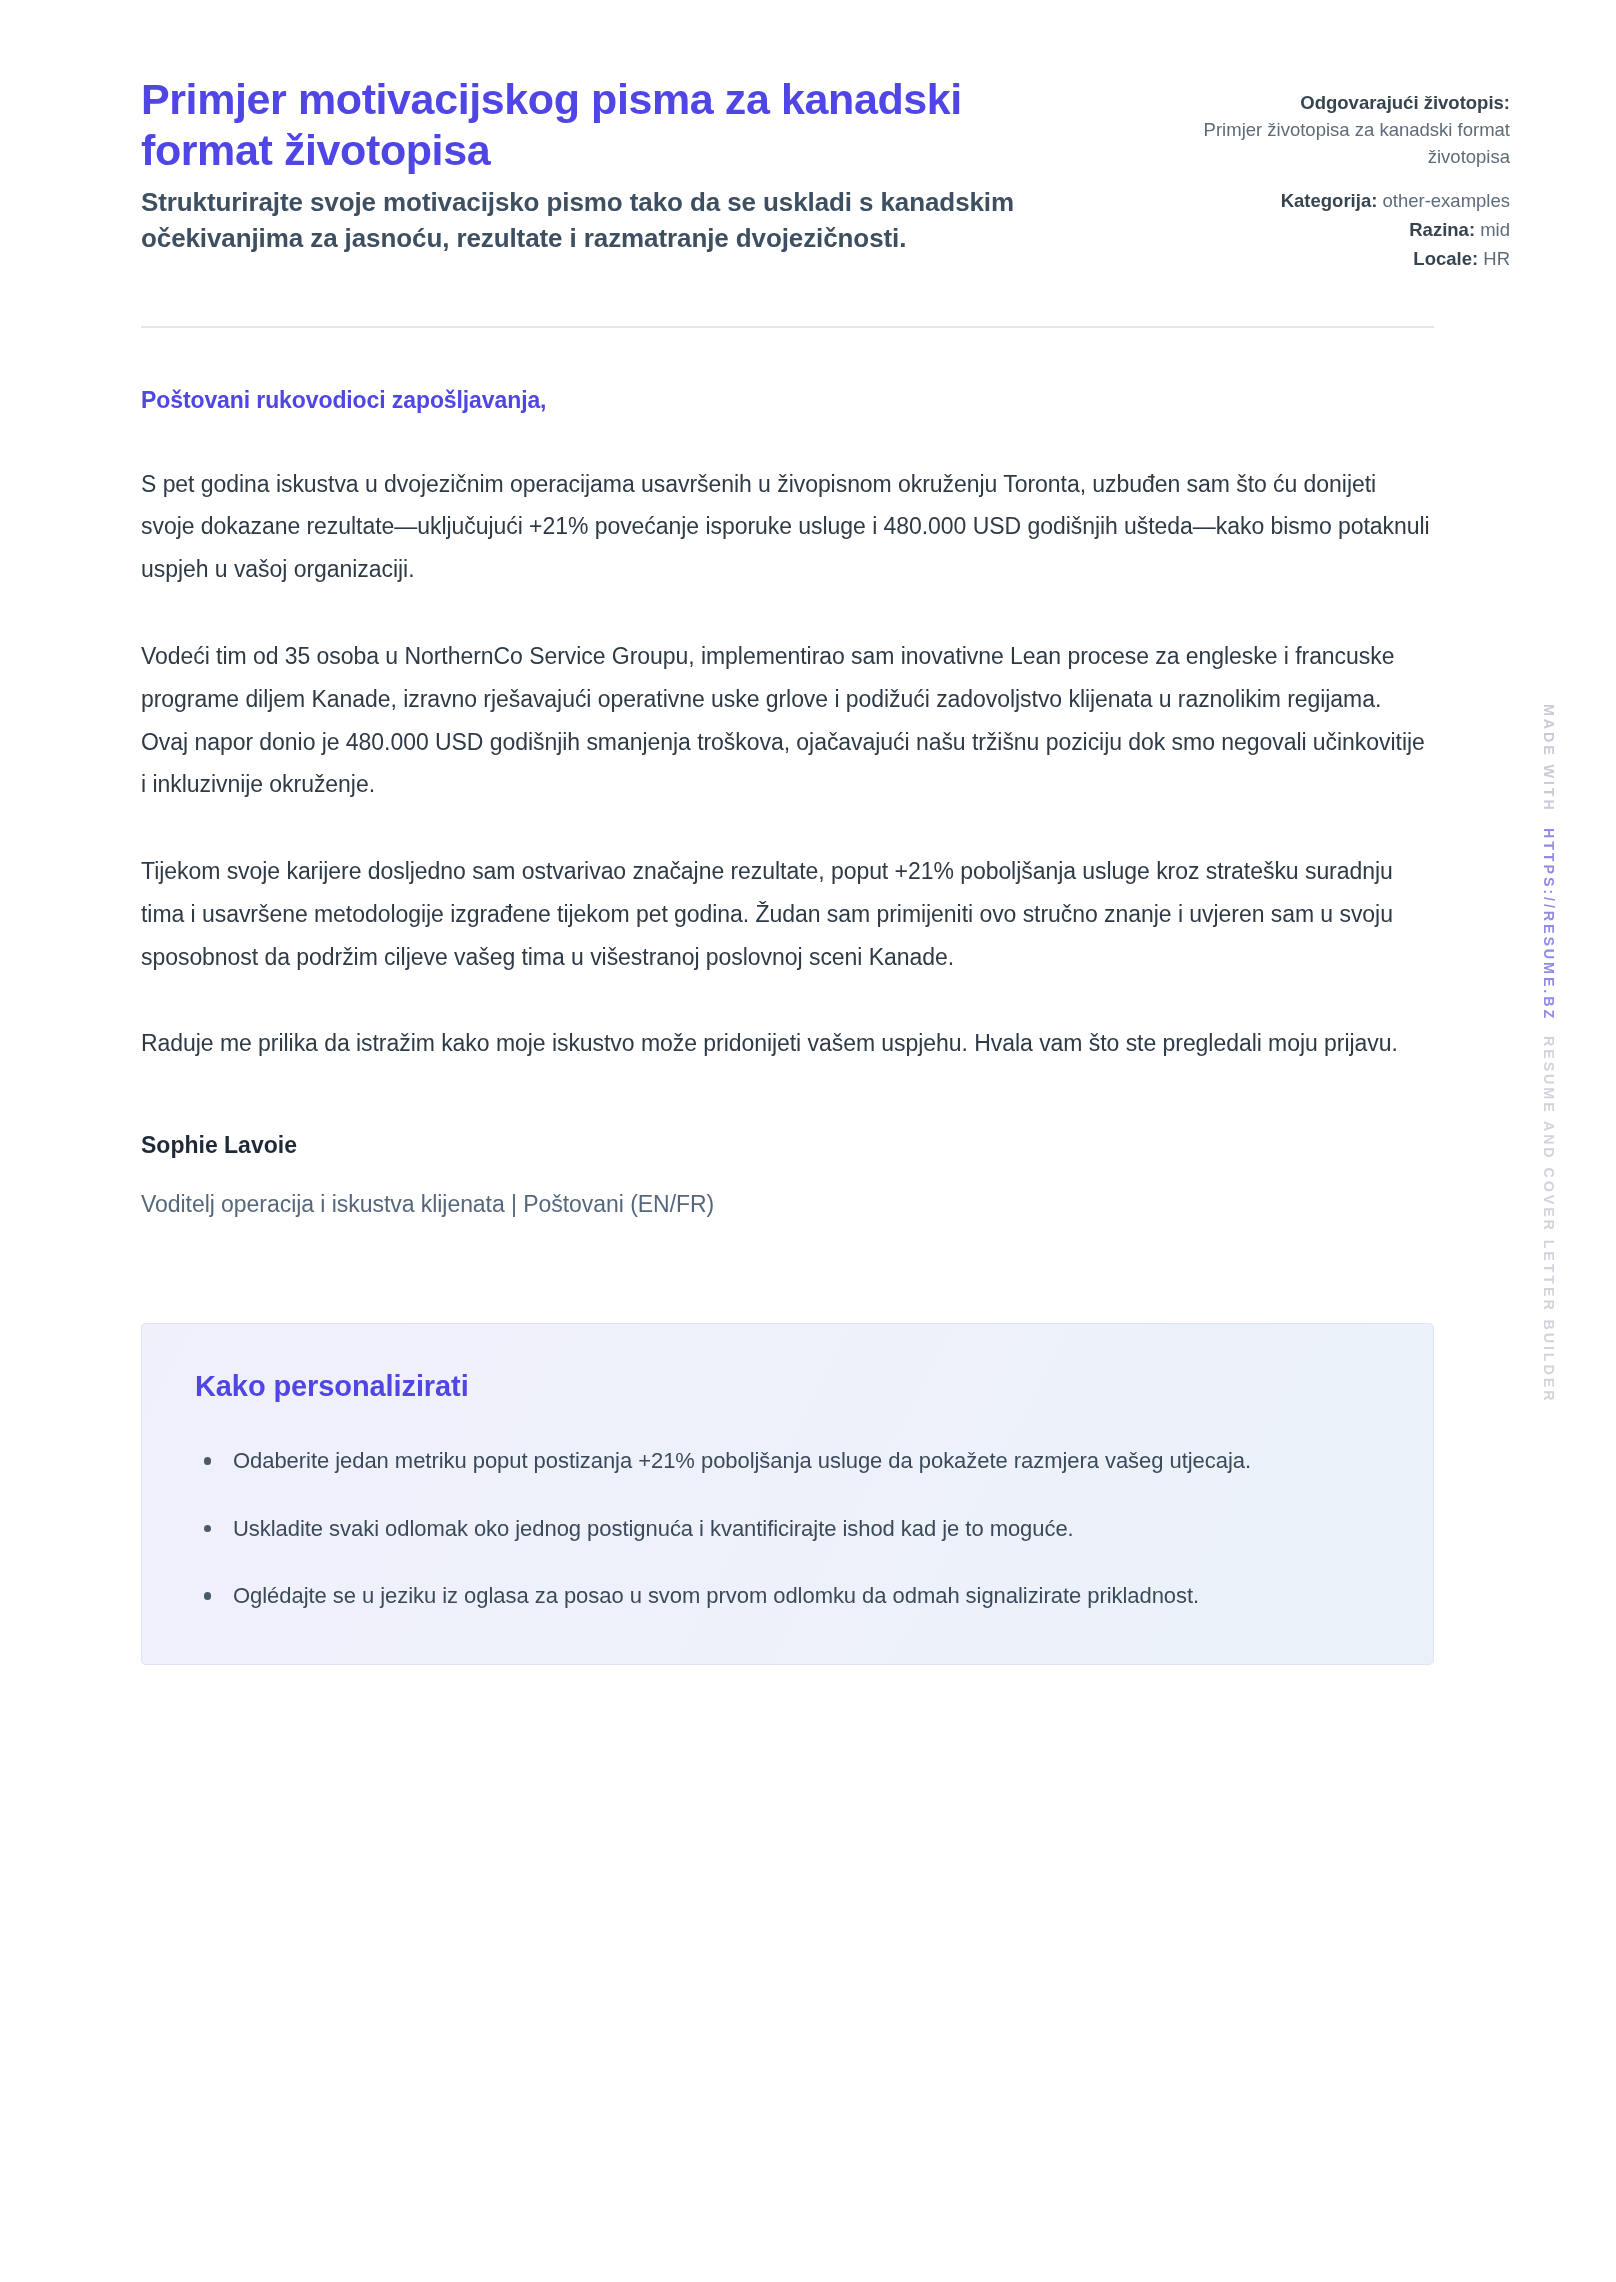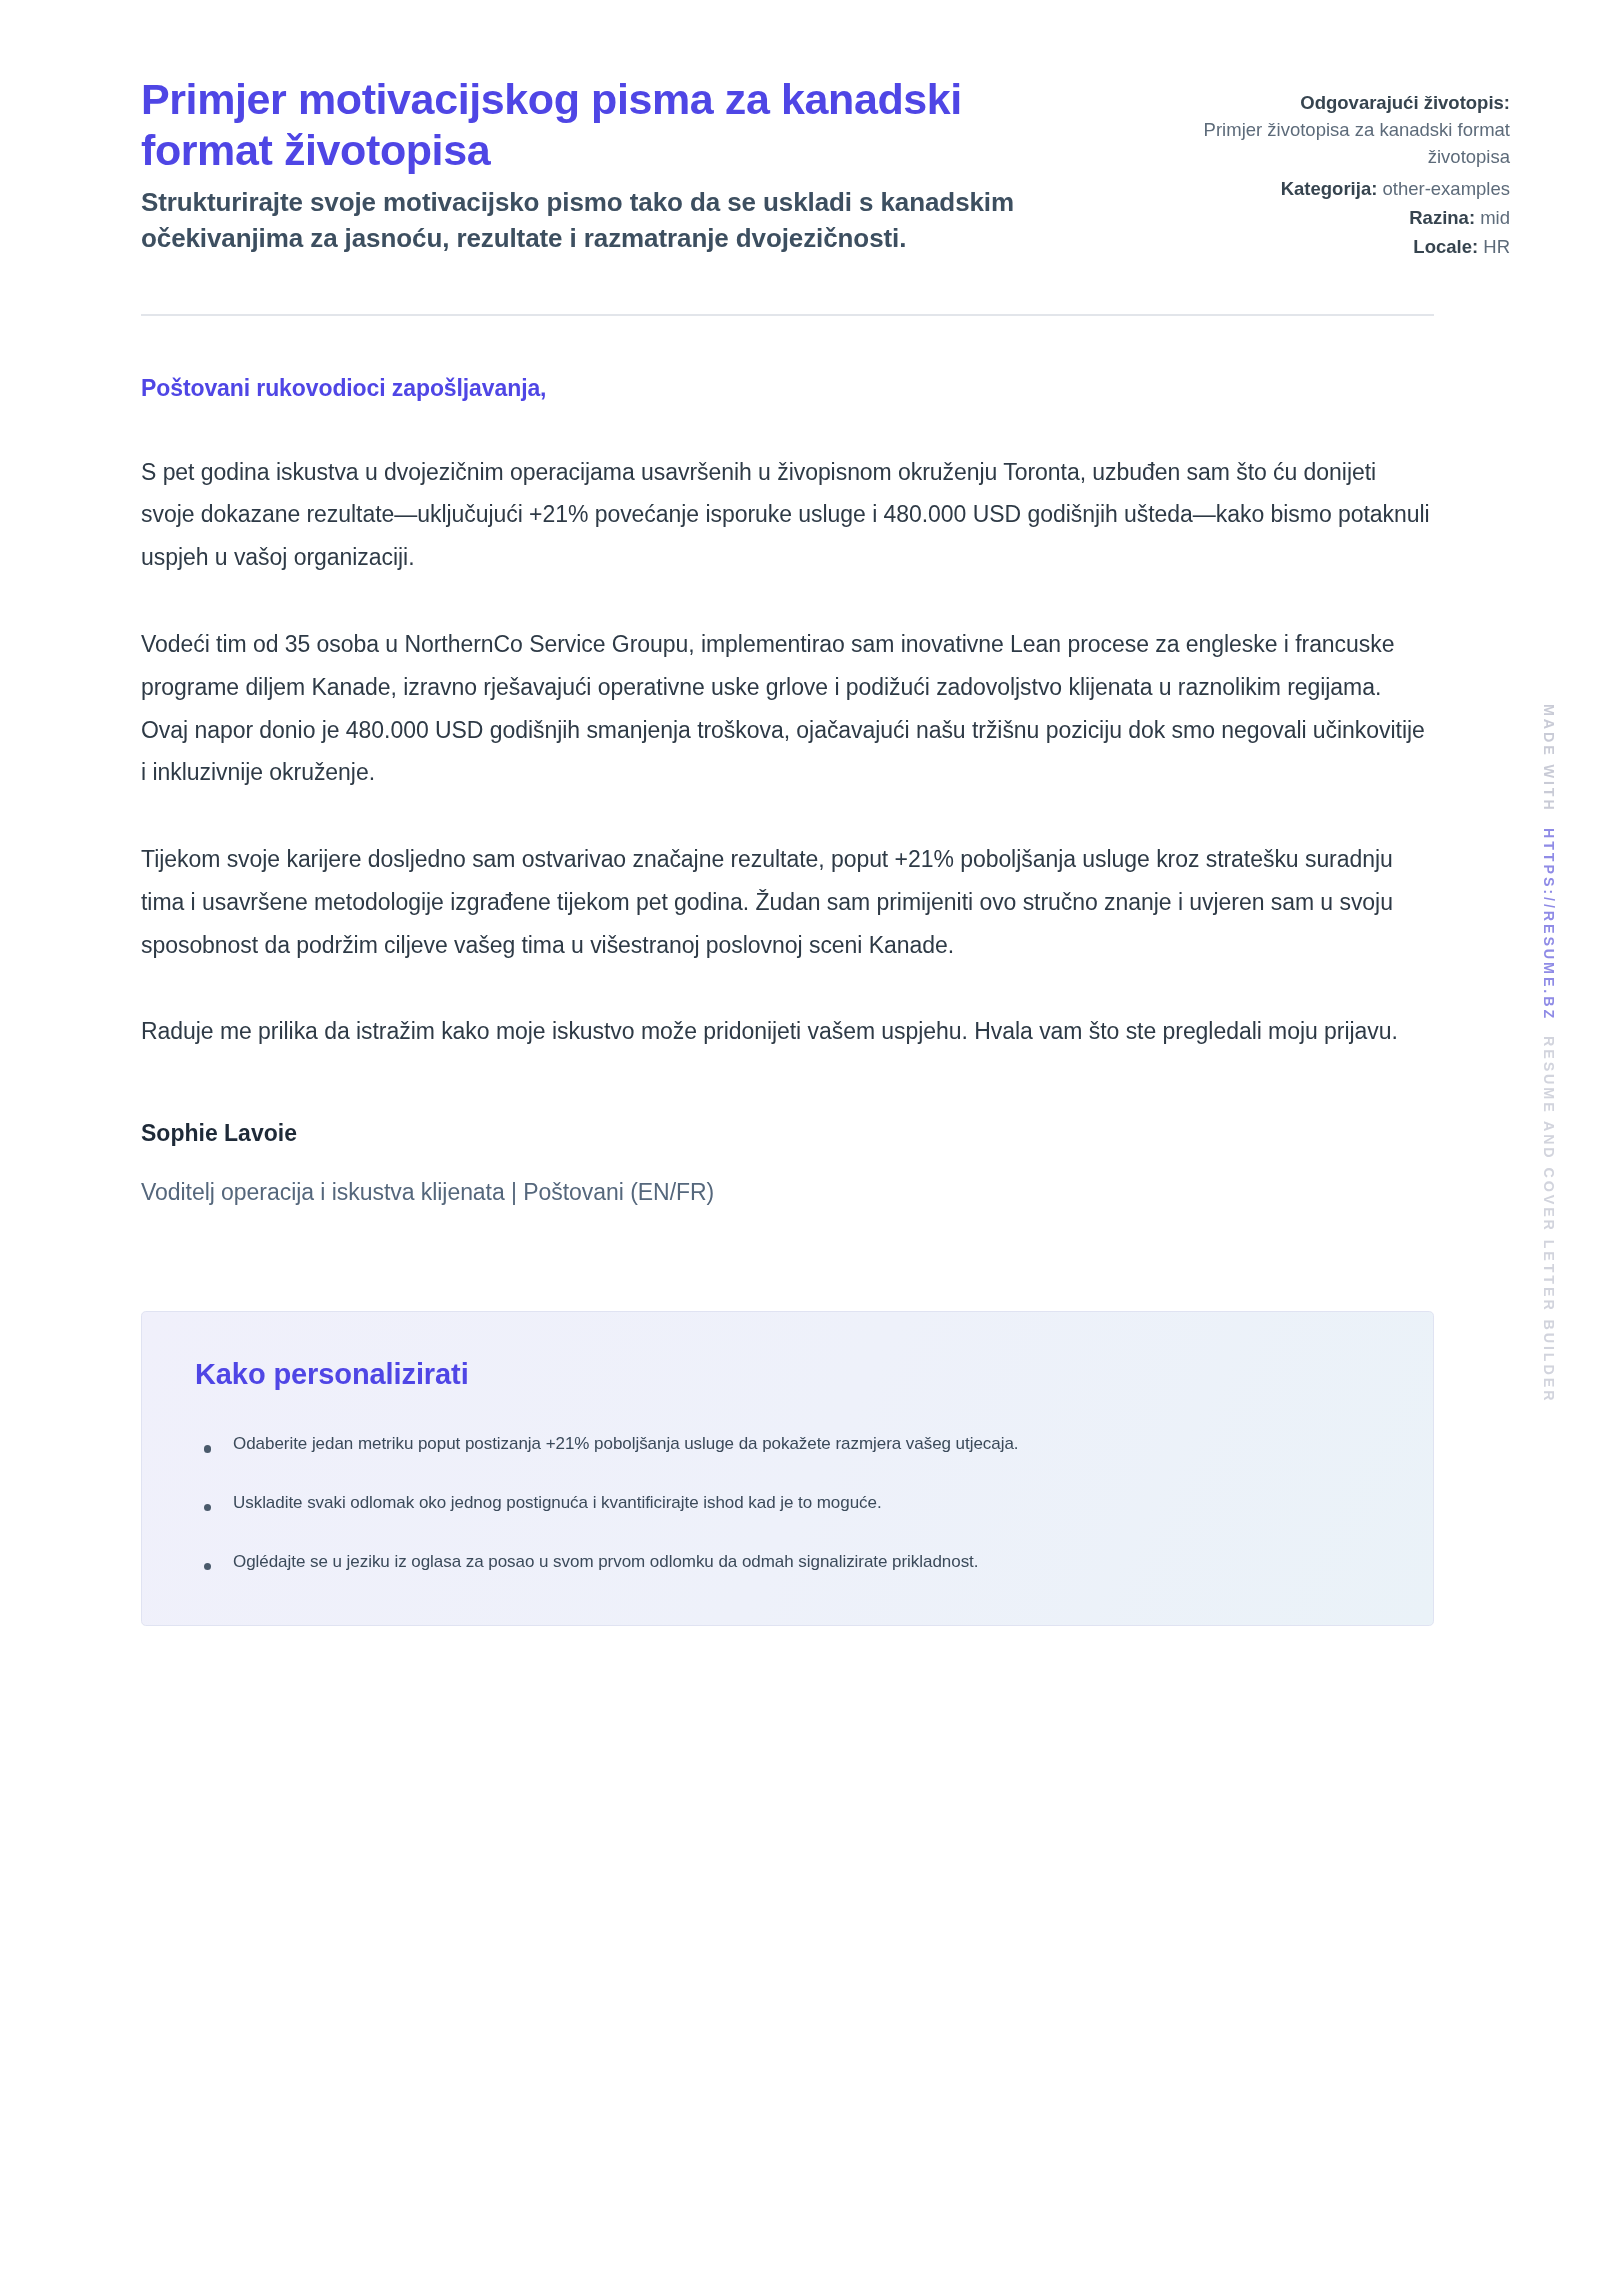--- a/index.html
+++ b/index.html
@@ -60,21 +60,21 @@
     width: 380px;
     flex: 0 0 auto;
   }
 
   .meta-line {
     font-size: 18.5px;
     line-height: 1.47;
     color: #5d6b7a;
     margin-bottom: 1.9px;
   }
-  .meta-line.block { margin-bottom: 4px; }
+  .meta-line.block { margin-bottom: 16px; }
   .meta-label { font-weight: 700; color: #36444f; }
 
   
   .divider {
     margin: 52px 145px 0 141px;
     height: 1.9px;
     background: #e2e5ea;
   }
 
   
@@ -129,21 +129,21 @@
     font-weight: 700;
     color: #4f46e5;
     margin-bottom: 38px;
     letter-spacing: -0.1px;
   }
 
   .tips { list-style: none; }
 
   .tip {
     position: relative;
-    font-size: 17px;
+    font-size: 22px;
     line-height: 1.78;
     color: #3b4a5a;
     padding-left: 38px;
     margin-bottom: 28.5px;
     letter-spacing: -0.05px;
   }
   .tip:last-child { margin-bottom: 0; }
 
   .tip::before {
     content: "";

